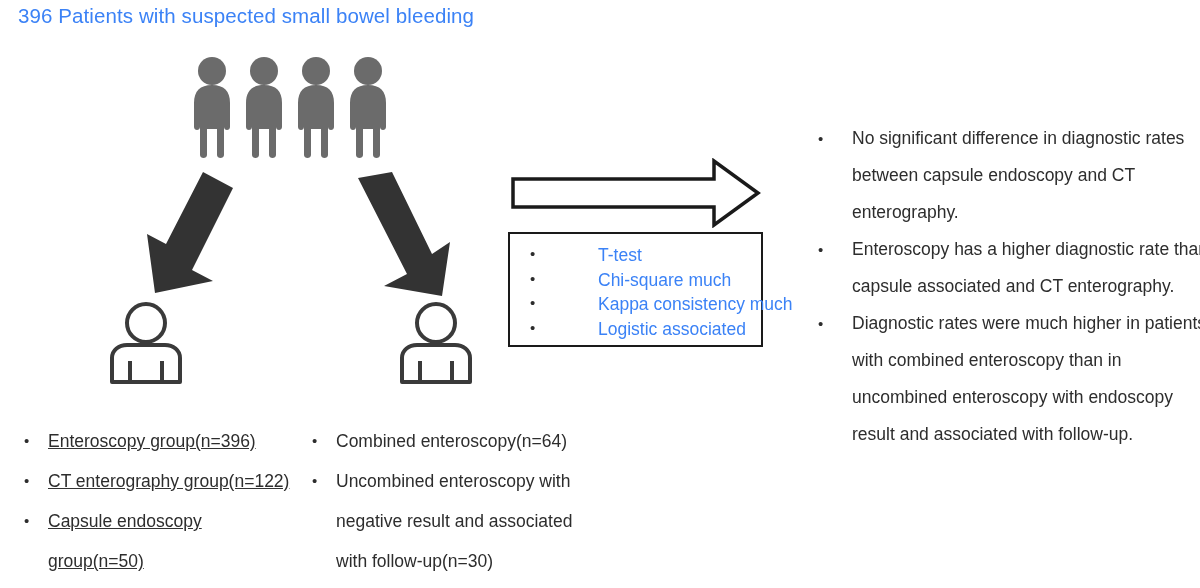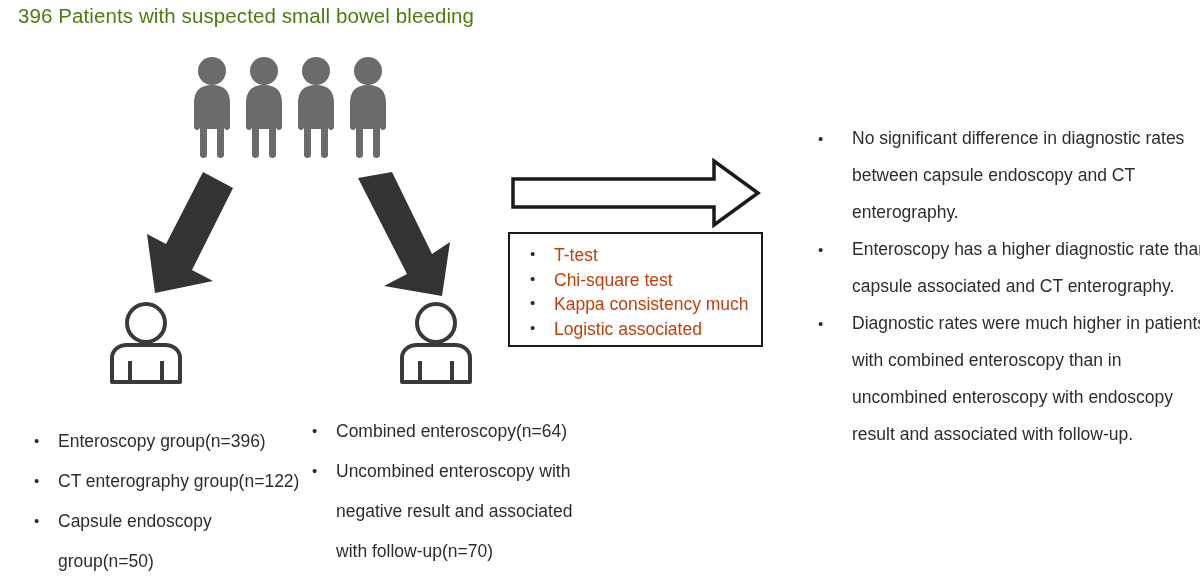--- a/index.html
+++ b/index.html
@@ -19,21 +19,21 @@
     overflow: hidden;
   }
 
   
   #title {
     position: absolute;
     left: 18px;
     top: 2px;
     font-size: 20.5px;
     line-height: 28px;
-    color: #4d7c0f;
+    color: #3b82f6;
     letter-spacing: 0.1px;
     white-space: nowrap;
   }
 
   
   #people-group {
     position: absolute;
     left: 190px;
     top: 55px;
     width: 200px;
@@ -80,22 +80,22 @@
   }
   #methods-list {
     list-style: none;
     margin: 0;
     padding: 9px 0 0 0;
   }
   #methods-list li {
     position: relative;
     font-size: 17.5px;
     line-height: 24.5px;
-    color: #c2410c;
-    padding-left: 44px;
+    color: #3b82f6;
+    padding-left: 88px;
     white-space: nowrap;
   }
   #methods-list li::before {
     content: "\2022";
     position: absolute;
     left: 20px;
     top: -1px;
     font-size: 15px;
     color: #2d2d2d;
   }
@@ -117,22 +117,22 @@
   .bullet-list > li::before {
     content: "\2022";
     position: absolute;
     left: 6px;
     top: 0;
     font-size: 15px;
     line-height: 40px;
     color: #2d2d2d;
   }
 
-  #left-groups { left: 12px; top: 405px; width: 276px; }
-  #mid-groups  { left: 290px; top: 395px; width: 286px; }
+  #left-groups { left: 2px; top: 405px; width: 276px; text-decoration: underline; }
+  #mid-groups  { left: 290px; top: 405px; width: 286px; }
 
   #conclusions { left: 794px; top: 104px; width: 404px; }
   #conclusions > li { line-height: 37px; }
   #conclusions > li::before { line-height: 37px; left: 8px; }
   #conclusions > li { padding-left: 42px; }
 </style>
 </head>
 <body>
 
 <div id="canvas">
@@ -180,35 +180,35 @@
     <line x1="62" y1="61" x2="62" y2="80" stroke="#3a3a3a" stroke-width="4"></line>
   </svg>
 
   <svg id="hollow-arrow" viewBox="0 0 252 70">
     <path d="M3 21 L204 21 L204 3 L248 35 L204 67 L204 49 L3 49 Z" fill="#ffffff" stroke="#1a1a1a" stroke-width="3.5" stroke-linejoin="miter"></path>
   </svg>
 
   <div id="methods-box">
     <ul id="methods-list">
       <li>T-test</li>
-      <li>Chi-square test</li>
+      <li>Chi-square much</li>
       <li>Kappa consistency much</li>
       <li>Logistic associated</li>
     </ul>
   </div>
 
   <ul id="left-groups" class="bullet-list">
     <li>Enteroscopy group(n=396)</li>
     <li>CT enterography group(n=122)</li>
     <li>Capsule endoscopy group(n=50)</li>
   </ul>
 
   <ul id="mid-groups" class="bullet-list">
     <li>Combined enteroscopy(n=64)</li>
-    <li>Uncombined enteroscopy with negative result and associated with follow-up(n=70)</li>
+    <li>Uncombined enteroscopy with negative result and associated with follow-up(n=30)</li>
   </ul>
 
   <ul id="conclusions" class="bullet-list">
     <li>No significant difference in diagnostic rates between capsule endoscopy and CT enterography.</li>
     <li>Enteroscopy has a higher diagnostic rate than capsule associated and CT enterography.</li>
     <li>Diagnostic rates were much higher in patients with combined enteroscopy than in uncombined enteroscopy with endoscopy result and associated with follow-up.</li>
   </ul>
 
 </div>
 

